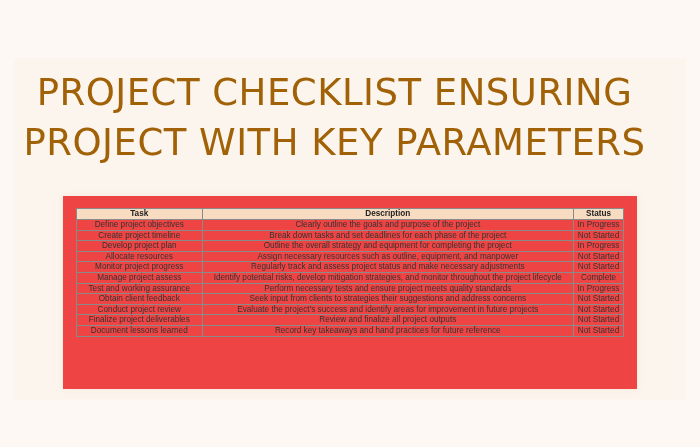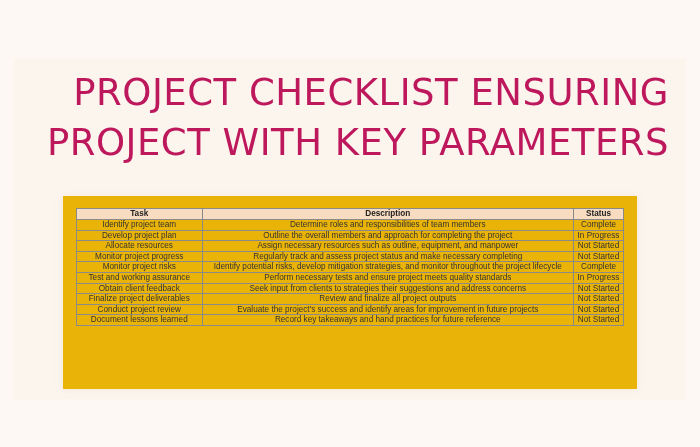--- a/index.html
+++ b/index.html
@@ -8,31 +8,31 @@
     background:#fdf8f3;
     font-family:"Liberation Sans", sans-serif;
     position:relative;
   }
   .band {
     position:absolute; left:14px; top:58px; width:672px; height:342px;
     background:#fcf5ee;
   }
   .title {
     position:absolute; left:0; top:68px; width:669px;
-    text-align:right;
-    color:#be185d;
+    text-align:center;
+    color:#a16207;
     font-family:"DejaVu Sans", sans-serif;
     font-weight:normal;
     font-size:37px; line-height:50px;
     letter-spacing:0.5px;
     margin:0;
   }
   .card {
     position:absolute; left:63px; top:196px; width:574px; height:193px;
-    background:#eab308;
+    background:#ef4444;
     box-shadow:0 0 6px rgba(240,220,200,0.5);
   }
   table {
     position:absolute; left:13px; top:12px;
     width:548px;
     border-collapse:collapse;
     font-size:8.2px;
     color:#333;
     font-family:"Liberation Sans", sans-serif;
   }
@@ -73,62 +73,67 @@
       </colgroup>
     <thead>
       <tr>
         <th>Task</th>
         <th>Description</th>
         <th>Status</th>
       </tr>
     </thead>
     <tbody>
       <tr>
-          <td>Identify project team</td>
-          <td>Determine roles and responsibilities of team members</td>
-          <td>Complete</td>
+          <td>Define project objectives</td>
+          <td>Clearly outline the goals and purpose of the project</td>
+          <td>In Progress</td>
+        </tr>
+      <tr>
+          <td>Create project timeline</td>
+          <td>Break down tasks and set deadlines for each phase of the project</td>
+          <td>Not Started</td>
         </tr>
       <tr>
           <td>Develop project plan</td>
-          <td>Outline the overall members and approach for completing the project</td>
+          <td>Outline the overall strategy and equipment for completing the project</td>
           <td>In Progress</td>
         </tr>
       <tr>
           <td>Allocate resources</td>
           <td>Assign necessary resources such as outline, equipment, and manpower</td>
           <td>Not Started</td>
         </tr>
       <tr>
           <td>Monitor project progress</td>
-          <td>Regularly track and assess project status and make necessary completing</td>
+          <td>Regularly track and assess project status and make necessary adjustments</td>
           <td>Not Started</td>
         </tr>
       <tr>
-          <td>Monitor project risks</td>
+          <td>Manage project assess</td>
           <td>Identify potential risks, develop mitigation strategies, and monitor throughout the project lifecycle</td>
           <td>Complete</td>
         </tr>
       <tr>
           <td>Test and working assurance</td>
           <td>Perform necessary tests and ensure project meets quality standards</td>
           <td>In Progress</td>
         </tr>
       <tr>
           <td>Obtain client feedback</td>
           <td>Seek input from clients to strategies their suggestions and address concerns</td>
           <td>Not Started</td>
         </tr>
       <tr>
-          <td>Finalize project deliverables</td>
-          <td>Review and finalize all project outputs</td>
+          <td>Conduct project review</td>
+          <td>Evaluate the project's success and identify areas for improvement in future projects</td>
           <td>Not Started</td>
         </tr>
       <tr>
-          <td>Conduct project review</td>
-          <td>Evaluate the project's success and identify areas for improvement in future projects</td>
+          <td>Finalize project deliverables</td>
+          <td>Review and finalize all project outputs</td>
           <td>Not Started</td>
         </tr>
       <tr>
           <td>Document lessons learned</td>
           <td>Record key takeaways and hand practices for future reference</td>
           <td>Not Started</td>
         </tr>
     </tbody>
   </table>
 </div>

